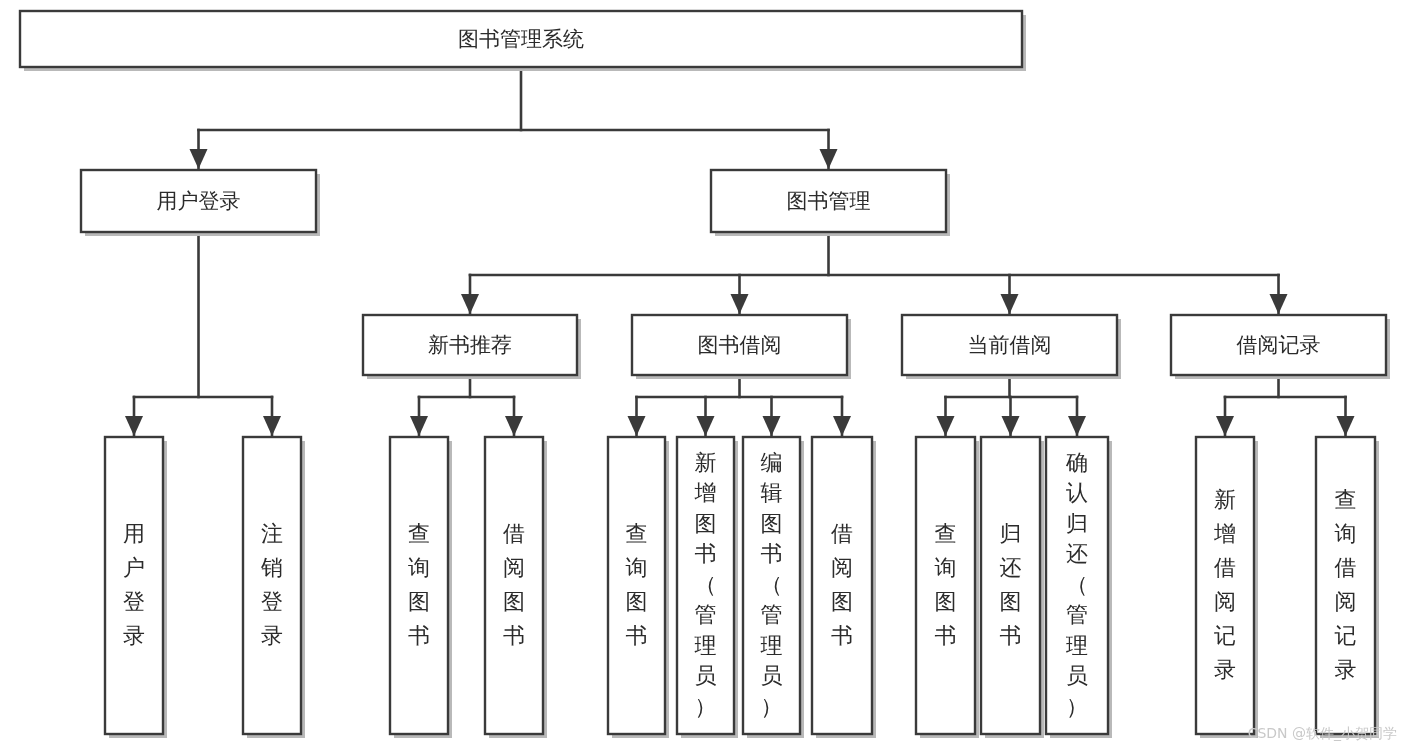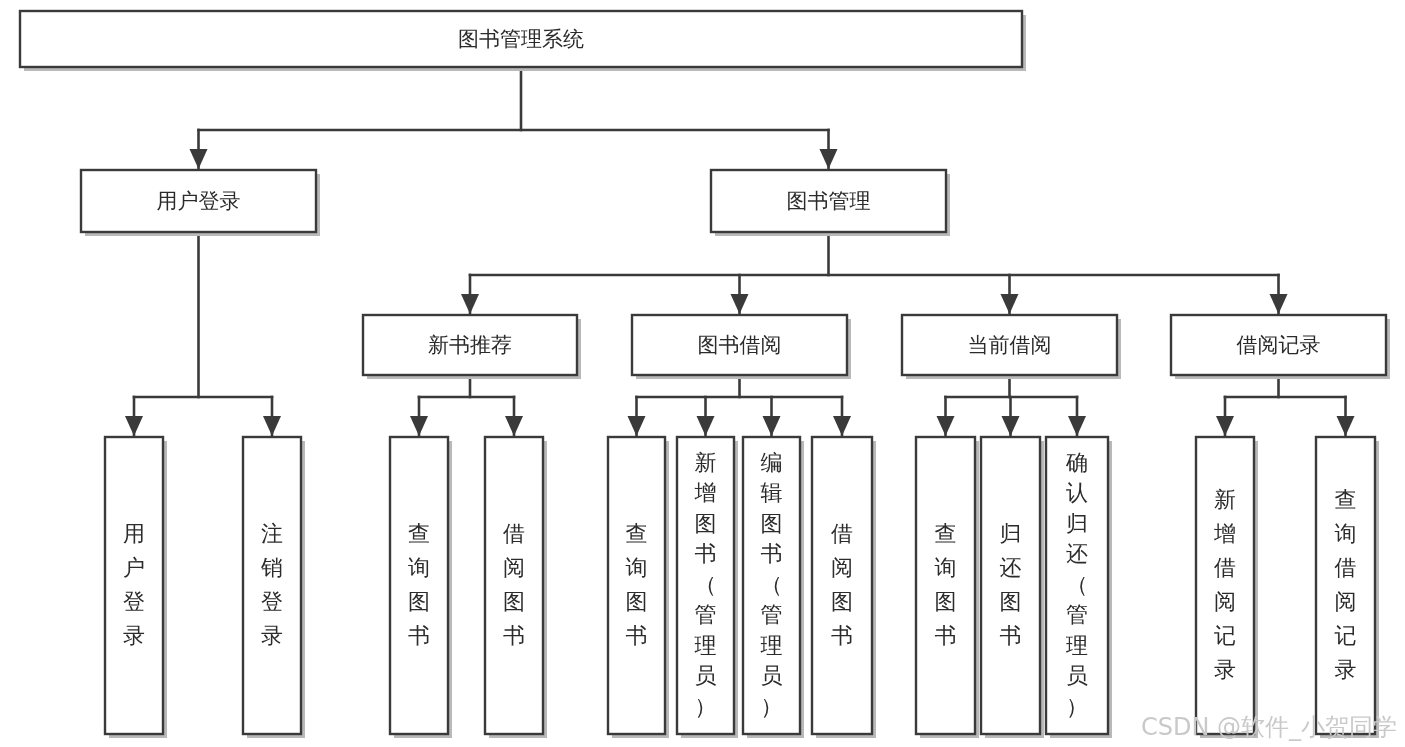--- a/index.html
+++ b/index.html
@@ -57,21 +57,21 @@
   }
   .arrow-head {
     fill: #3a3a3a;
     stroke: none;
   }
   .watermark-text {
     position: absolute;
     right: 8px;
     bottom: 4px;
     font-family: "DejaVu Sans", "Liberation Sans", sans-serif;
-    font-size: 24px;
+    font-size: 14px;
     color: #c9c9c9;
     white-space: nowrap;
     user-select: none;
   }
 </style>
 </head>
 <body>
 
 <div id="diagram-root">
   <svg class="diagram-canvas" viewBox="0 0 1405 747" xmlns="http://www.w3.org/2000/svg">

